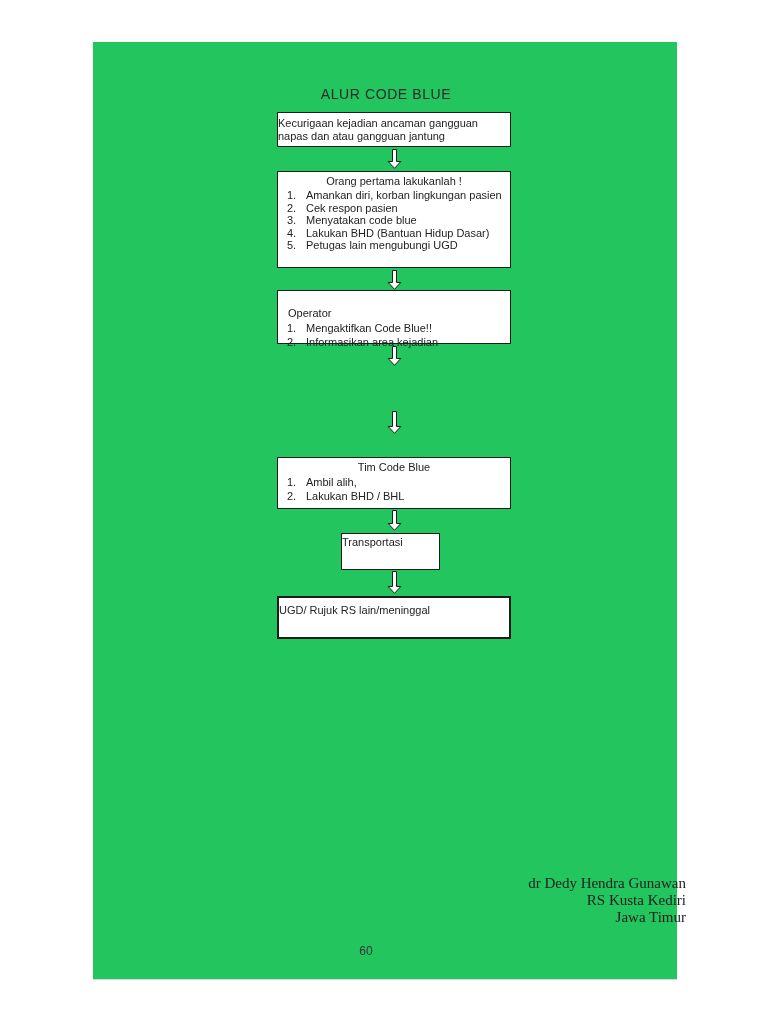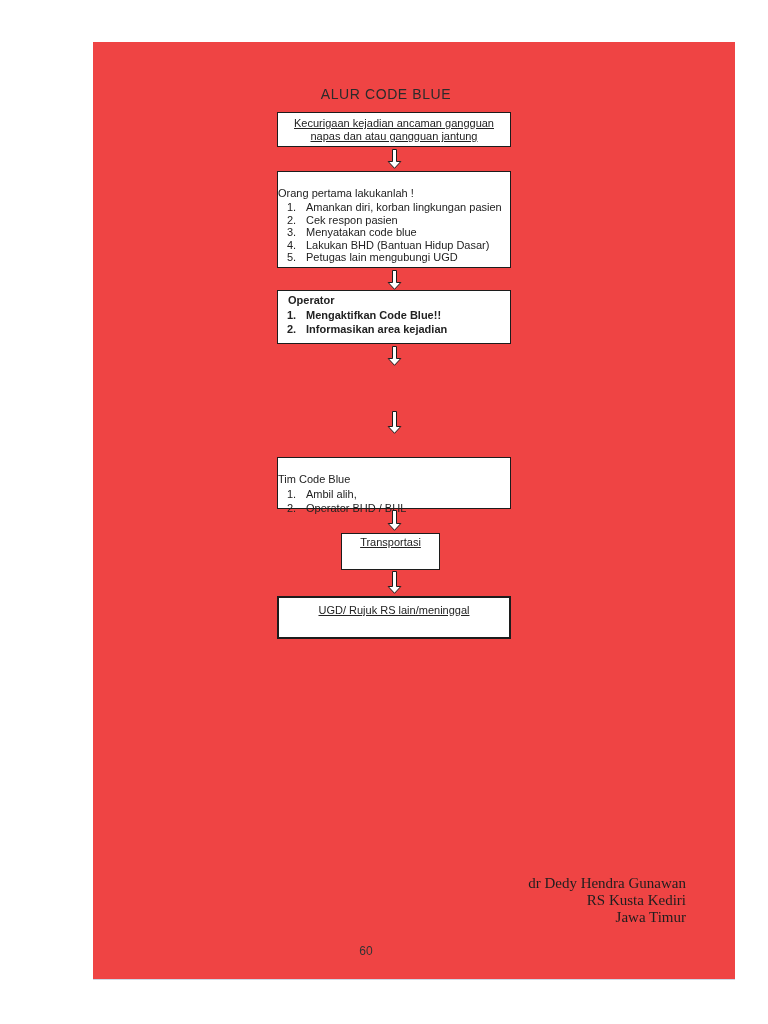--- a/index.html
+++ b/index.html
@@ -1,32 +1,32 @@
 <!DOCTYPE html>
 <html><head>
 <meta charset="utf-8">
 <style>
   * { margin:0; padding:0; box-sizing:border-box; }
   html,body { width:768px; height:1024px; background:#ffffff; overflow:hidden;
               font-family:"Liberation Sans", sans-serif; }
-  .doc-page { position:absolute; left:93px; top:42px; width:642px; height:938px;
-              background:#ef4444; border-bottom:1px solid #cdd8e6; }
+  .doc-page { position:absolute; left:93px; top:42px; width:584px; height:938px;
+              background:#22c55e; border-bottom:1px solid #cdd8e6; }
   .title { position:absolute; left:153px; top:44px; width:280px; text-align:center;
            font-size:14px; letter-spacing:0.6px; color:#2b2b2b; }
   .fbox { position:absolute; background:#ffffff; border:1px solid #1c1c1c;
           color:#222; font-size:11px; }
-  .centered { text-align:center;text-decoration:underline; }
+  .centered { text-align:left; }
   .box1 { left:184px; top:70px;  width:234px; height:35px; padding-top:4px; line-height:13px; }
   .box2 { left:184px; top:129px; width:234px; height:97px; padding-top:3px; }
-  .box3 { left:184px; top:248px; width:234px; height:54px; padding-top:3px;font-weight:bold; }
+  .box3 { left:184px; top:248px; width:234px; height:54px; padding-top:16px; }
   .box4 { left:184px; top:325px; width:234px; height:41px; padding-top:5px; line-height:13px; }
   .box5 { left:184px; top:415px; width:234px; height:52px; padding-top:3px; }
   .box6 { left:248px; top:491px; width:99px;  height:37px; padding-top:2px; }
   .box7 { left:184px; top:554px; width:234px; height:43px; padding-top:6px; border-width:2px; }
-  .box-header { text-align:left; line-height:13px;margin-top:12px; }
+  .box-header { text-align:center; line-height:13px; }
   .list { margin-top:1px; }
   .list-row { display:flex; line-height:12.5px; }
   .box3 .list-row, .box5 .list-row { line-height:14px; }
   .list-num { width:19px; padding-left:9px; flex:none; }
   .list-txt { flex:1; padding-left:9px; padding-right:6px; }
   .plain-label { padding-left:10px; line-height:13px; }
   .arrow { position:absolute; left:294px; width:15px; }
   .a1 { top:107px; } .a2 { top:228px; } .a3 { top:304px; }
   .a4 { top:369px; } .a5 { top:468px; } .a6 { top:529px; }
   .signature { position:absolute; left:418px; top:833px; width:175px;
@@ -106,21 +106,21 @@
 
   <div class="fbox box5">
     <div class="box-header">Tim Code Blue</div>
     <div class="list">
       <div class="list-row">
         <span class="list-num">1.</span>
         <span class="list-txt">Ambil alih,</span>
       </div>
       <div class="list-row">
         <span class="list-num">2.</span>
-        <span class="list-txt">Operator BHD / BHL</span>
+        <span class="list-txt">Lakukan BHD / BHL</span>
       </div>
     </div>
   </div>
 
   <svg class="arrow a5" width="15" height="21" viewBox="0 0 15 21">
     <path d="M5.5 0.5 H9.5 V13.5 H13.8 L7.5 20.3 L1.2 13.5 H5.5 Z" fill="#ffffff" stroke="#1c1c1c" stroke-width="1"></path>
   </svg>
 
   <div class="fbox box6 centered">
     <div>Transportasi</div>

